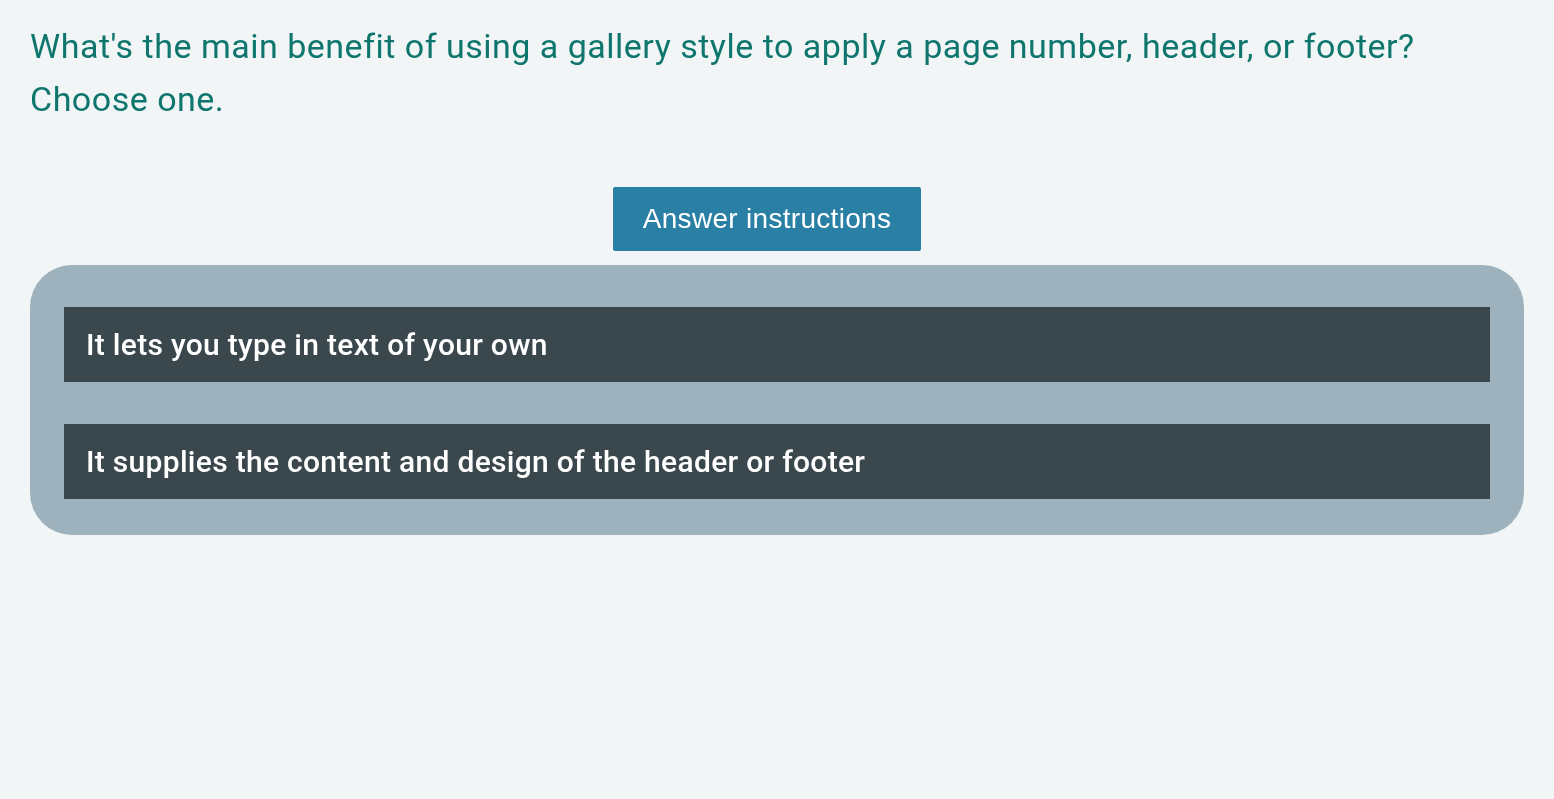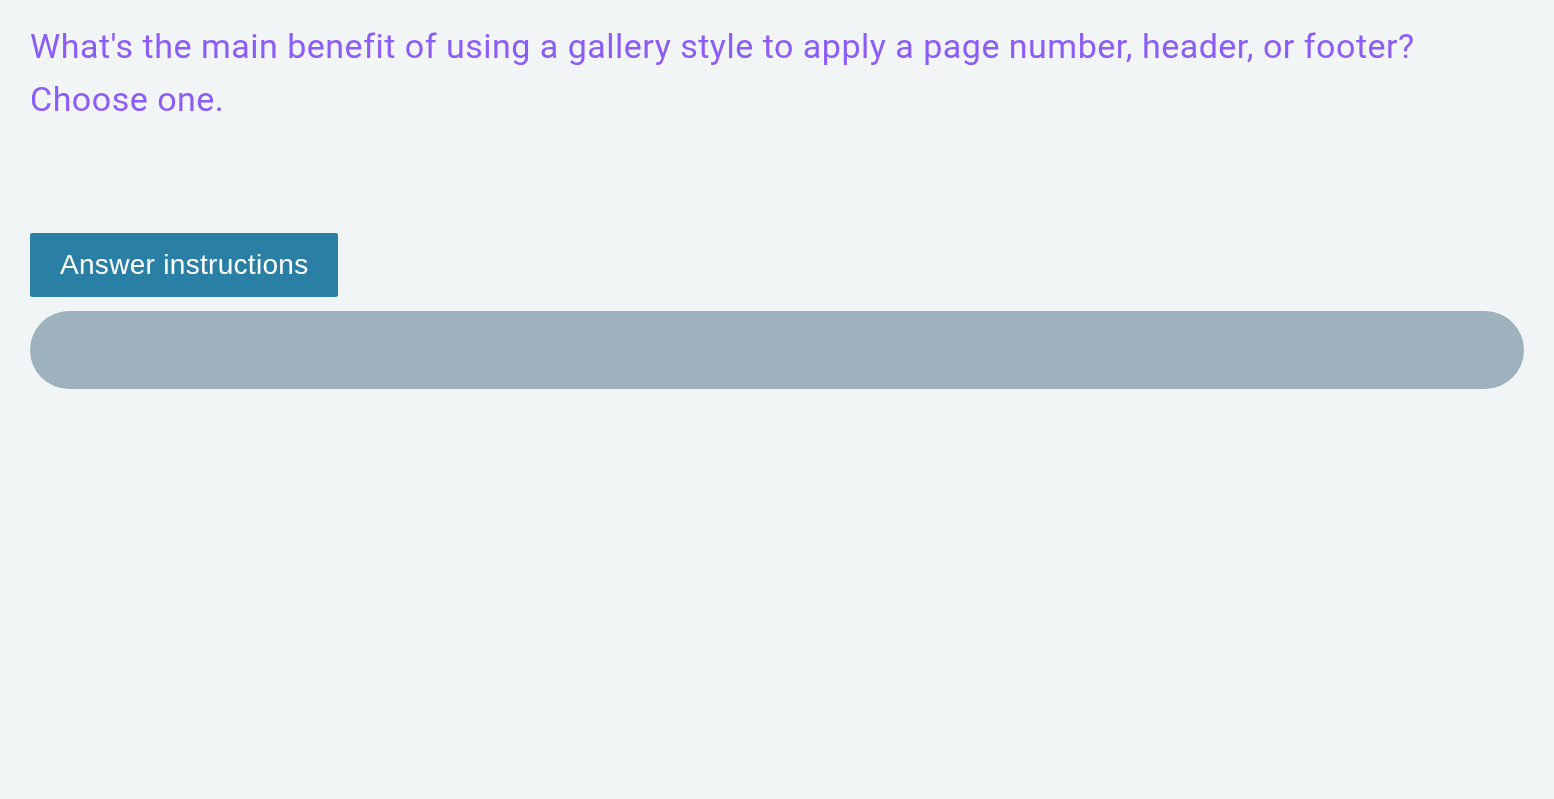--- a/index.html
+++ b/index.html
@@ -10,29 +10,29 @@
     body {
       font-family: -apple-system, BlinkMacSystemFont, "Segoe UI", Roboto, Helvetica, Arial, sans-serif;
       background: #f1f5f6;
       width: 1554px;
       height: 799px;
       padding: 20px 30px;
       overflow: hidden;
     }
     .question-text {
       font-size: 34px;
-      color: #8b5cf6;
+      color: #0f766e;
       line-height: 1.55;
       letter-spacing: 0.5px;
       font-weight: 400;
-      margin-bottom: 108px;
+      margin-bottom: 62px;
     }
     .instructions-row {
       display: flex;
-      justify-content: flex-start;
+      justify-content: center;
       margin-bottom: 14px;
       padding-right: 20px;
     }
     .answer-instructions-btn {
       background: #2a7fa5;
       color: #ffffff;
       border: none;
       font-size: 28px;
       padding: 16px 30px;
       cursor: pointer;
@@ -62,13 +62,15 @@
 </head>
 <body>
 
 <div class="question-text">What's the main benefit of using a gallery style to apply a page number, header, or footer? Choose one.</div>
 
 <div class="instructions-row">
   <button class="answer-instructions-btn">Answer instructions</button>
 </div>
 
 <div class="options-panel">
+  <div class="option-item">It lets you type in text of your own</div>
+  <div class="option-item">It supplies the content and design of the header or footer</div>
 </div>
 
 </body></html>

